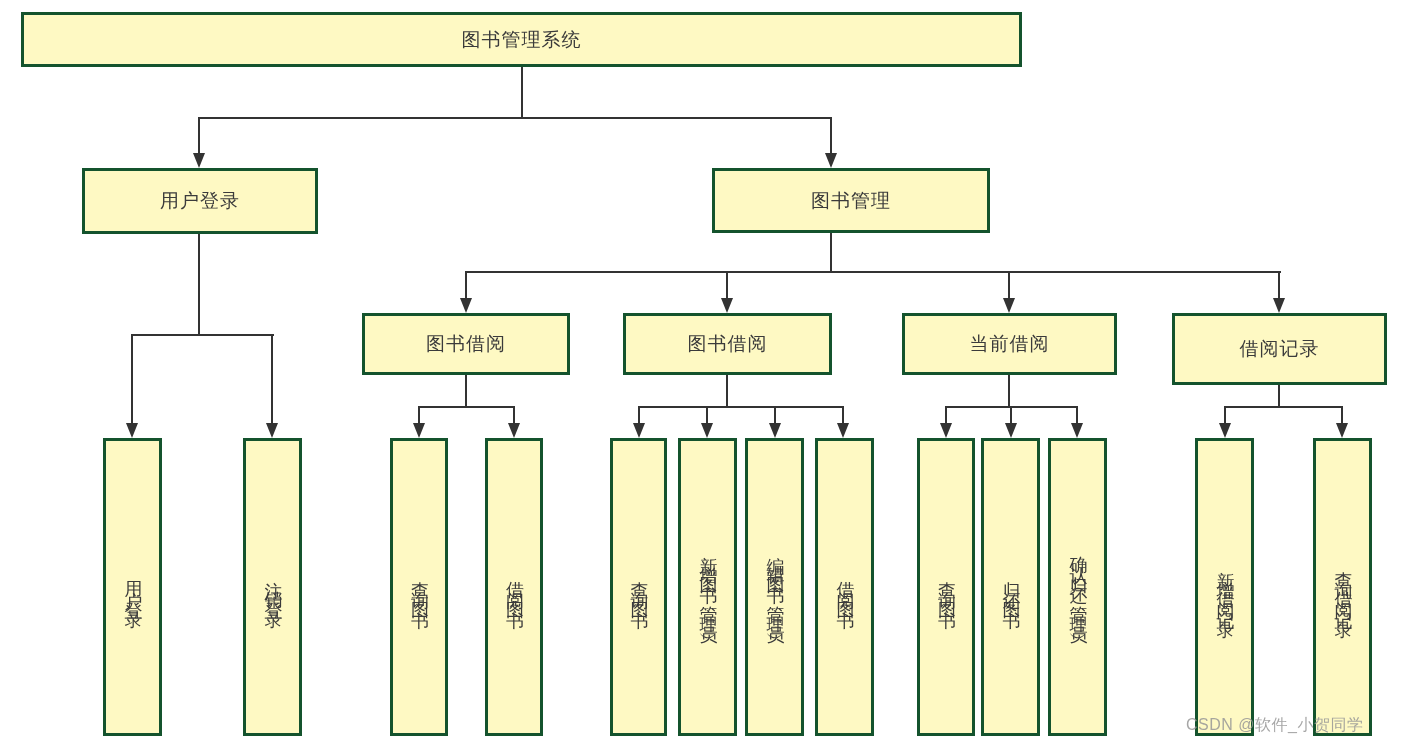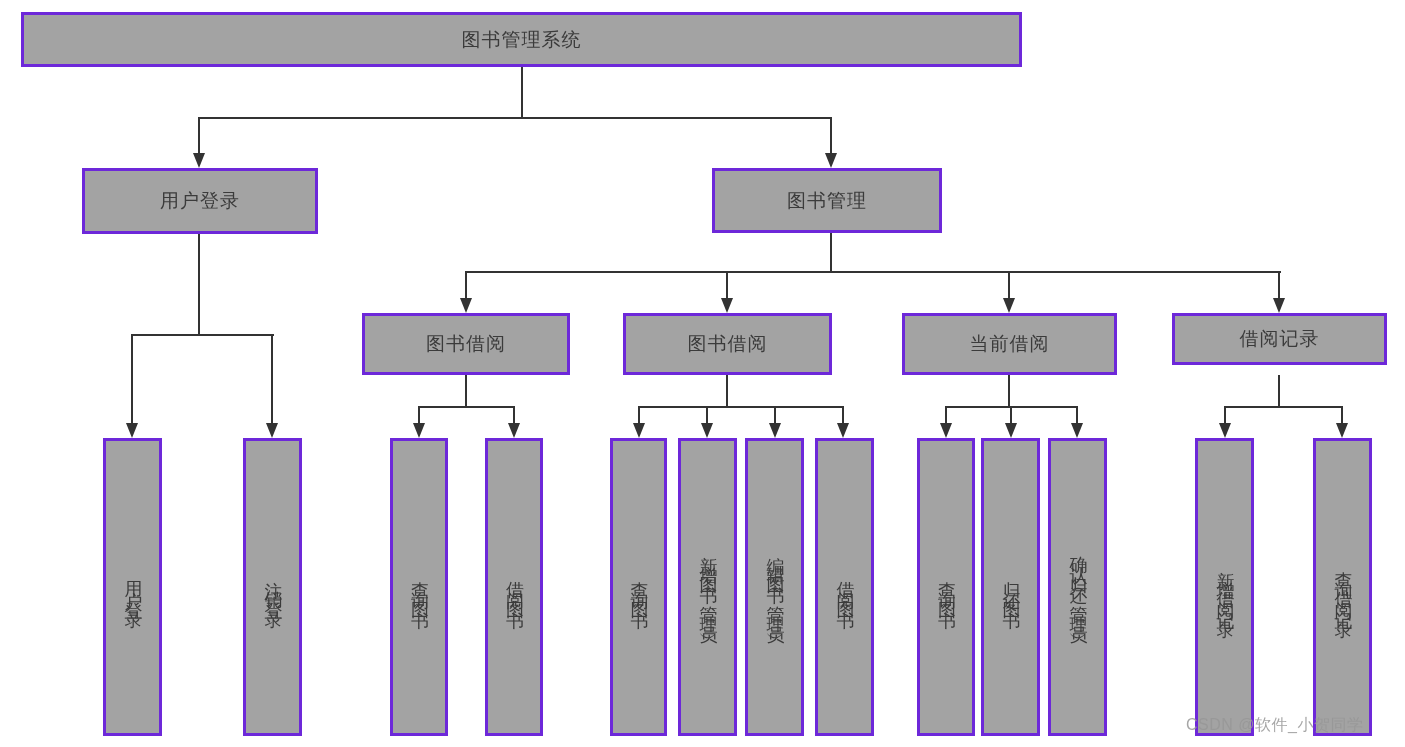--- a/index.html
+++ b/index.html
@@ -6,22 +6,22 @@
   #stage{
     position:relative;
     width:1405px;height:747px;
     background:#ffffff;
     font-family:"Liberation Sans","DejaVu Sans",sans-serif;
     overflow:hidden;
   }
   .box{
     position:absolute;
     box-sizing:border-box;
-    border:3px solid #6d28d9;
-    background:#a3a3a3;
+    border:3px solid #14532d;
+    background:#fef9c3;
     display:flex;align-items:center;justify-content:center;
     color:#3b3b3b;
     font-size:19px;
     letter-spacing:1px;
     z-index:2;
   }
   .leaf span{
     writing-mode:vertical-rl;
     text-orientation:mixed;
     font-size:18px;
@@ -62,21 +62,21 @@
   </div>
 
   <div class="vline" style="left:521px;top:67px;height:51px;"></div>
   <div class="hline" style="left:198px;top:117px;width:634px;"></div>
   <div class="arrow" style="left:193px;top:118px;height:50px;"></div>
   <div class="arrow" style="left:825px;top:118px;height:50px;"></div>
 
   <div class="box" style="left:82px;top:168px;width:236px;height:66px;">
     <span>用户登录</span>
   </div>
-  <div class="box" style="left:712px;top:168px;width:230px;height:65px;">
+  <div class="box" style="left:712px;top:168px;width:278px;height:65px;">
     <span>图书管理</span>
   </div>
 
   <div class="vline" style="left:198px;top:234px;height:101px;"></div>
   <div class="hline" style="left:131px;top:334px;width:143px;"></div>
   <div class="arrow" style="left:126px;top:335px;height:103px;"></div>
   <div class="arrow" style="left:266px;top:335px;height:103px;"></div>
 
   <div class="vline" style="left:830px;top:233px;height:39px;"></div>
   <div class="hline" style="left:465px;top:271px;width:816px;"></div>
@@ -87,21 +87,21 @@
 
   <div class="box" style="left:362px;top:313px;width:208px;height:62px;">
     <span>图书借阅</span>
   </div>
   <div class="box" style="left:623px;top:313px;width:209px;height:62px;">
     <span>图书借阅</span>
   </div>
   <div class="box" style="left:902px;top:313px;width:215px;height:62px;">
     <span>当前借阅</span>
   </div>
-  <div class="box" style="left:1172px;top:313px;width:215px;height:52px;text-align:right;">
+  <div class="box" style="left:1172px;top:313px;width:215px;height:72px;text-align:right;">
     <span>借阅记录</span>
   </div>
 
   <div class="vline" style="left:465px;top:375px;height:32px;"></div>
   <div class="hline" style="left:418px;top:406px;width:97px;"></div>
   <div class="arrow" style="left:413px;top:407px;height:31px;"></div>
   <div class="arrow" style="left:508px;top:407px;height:31px;"></div>
 
   <div class="vline" style="left:726px;top:375px;height:32px;"></div>
   <div class="hline" style="left:638px;top:406px;width:206px;"></div>

